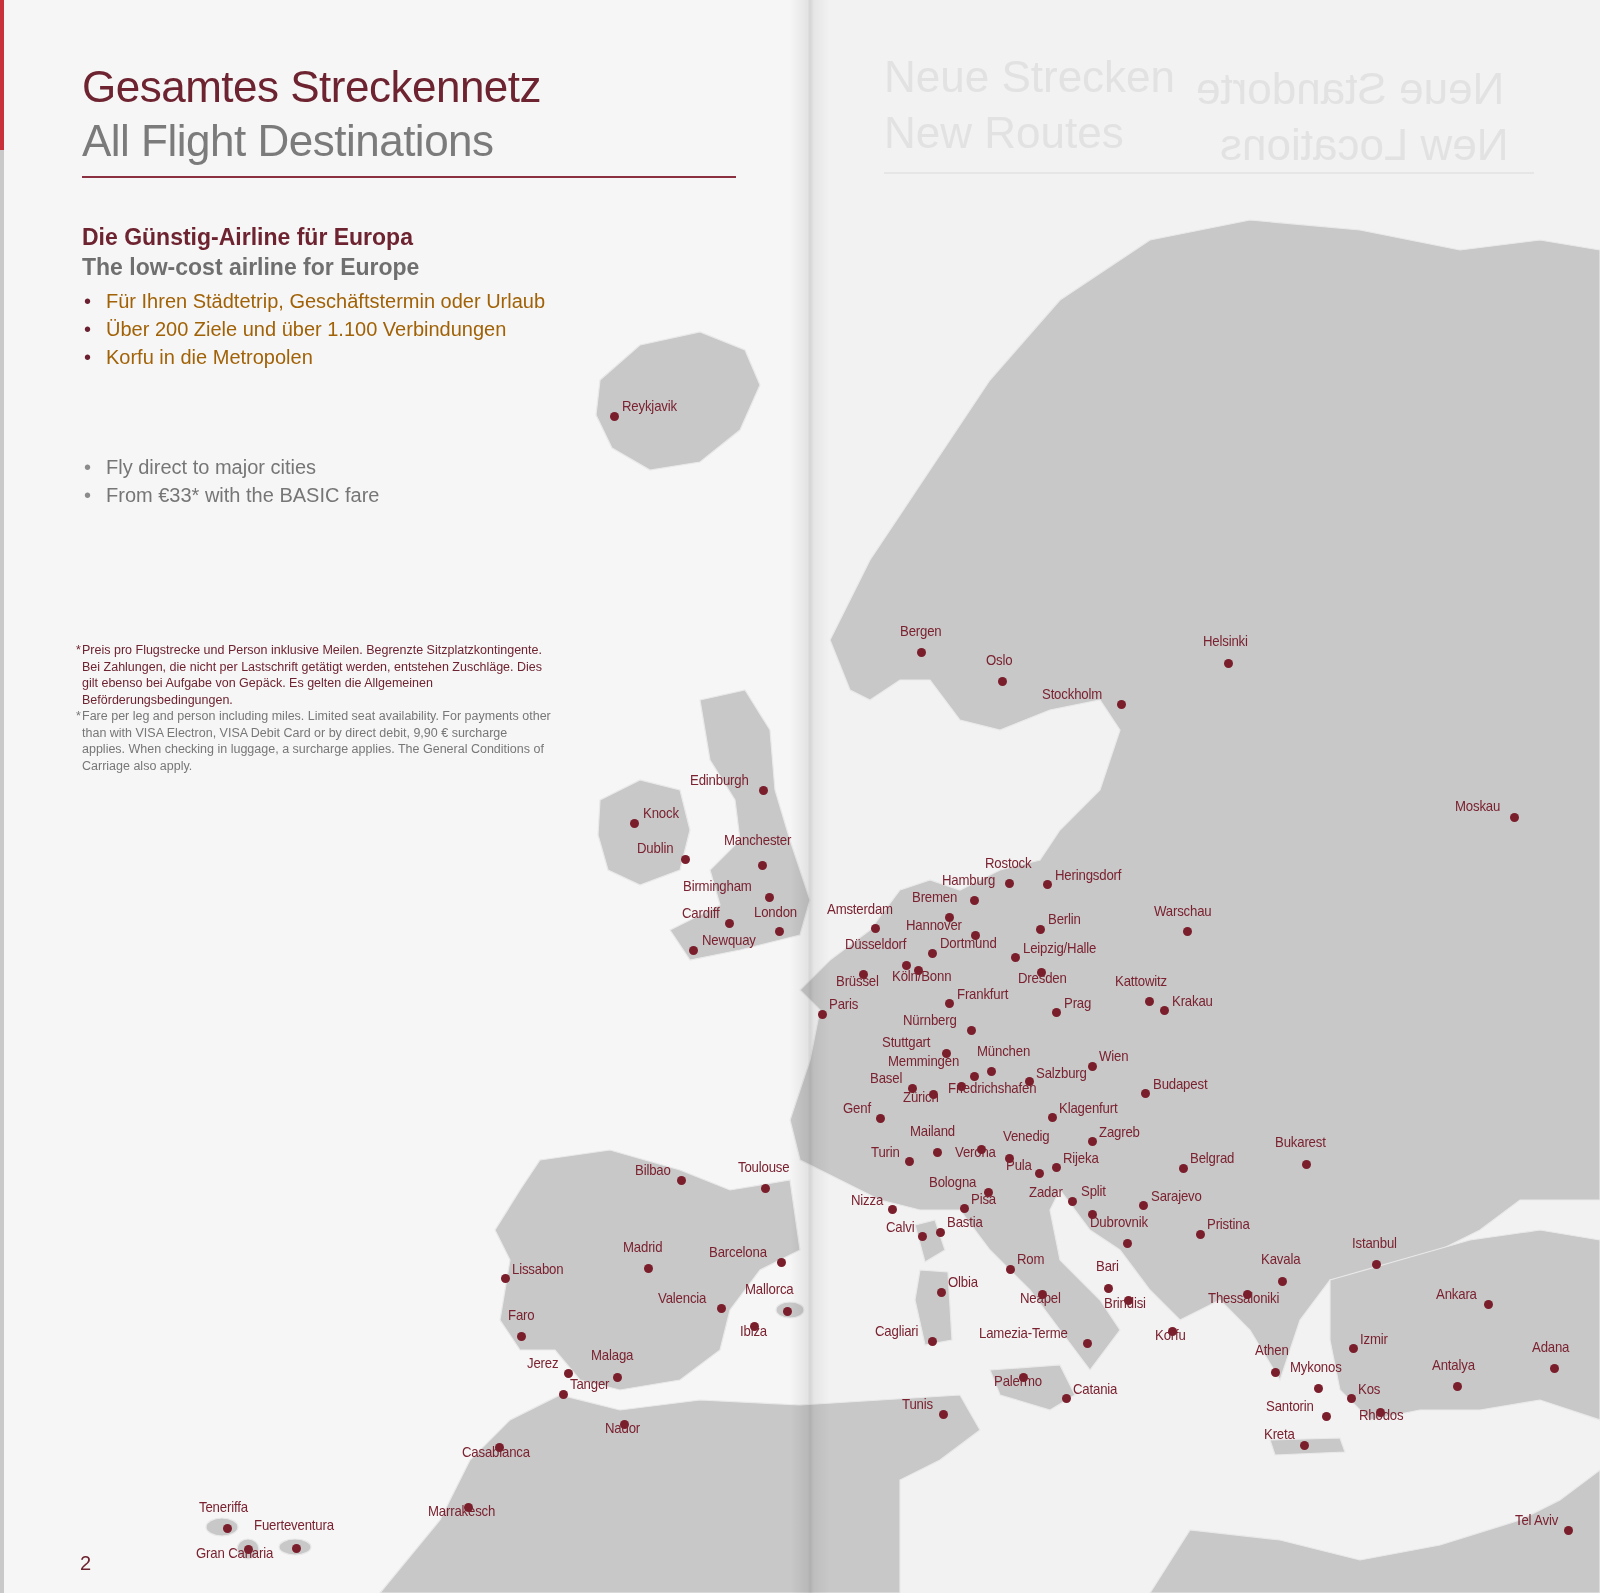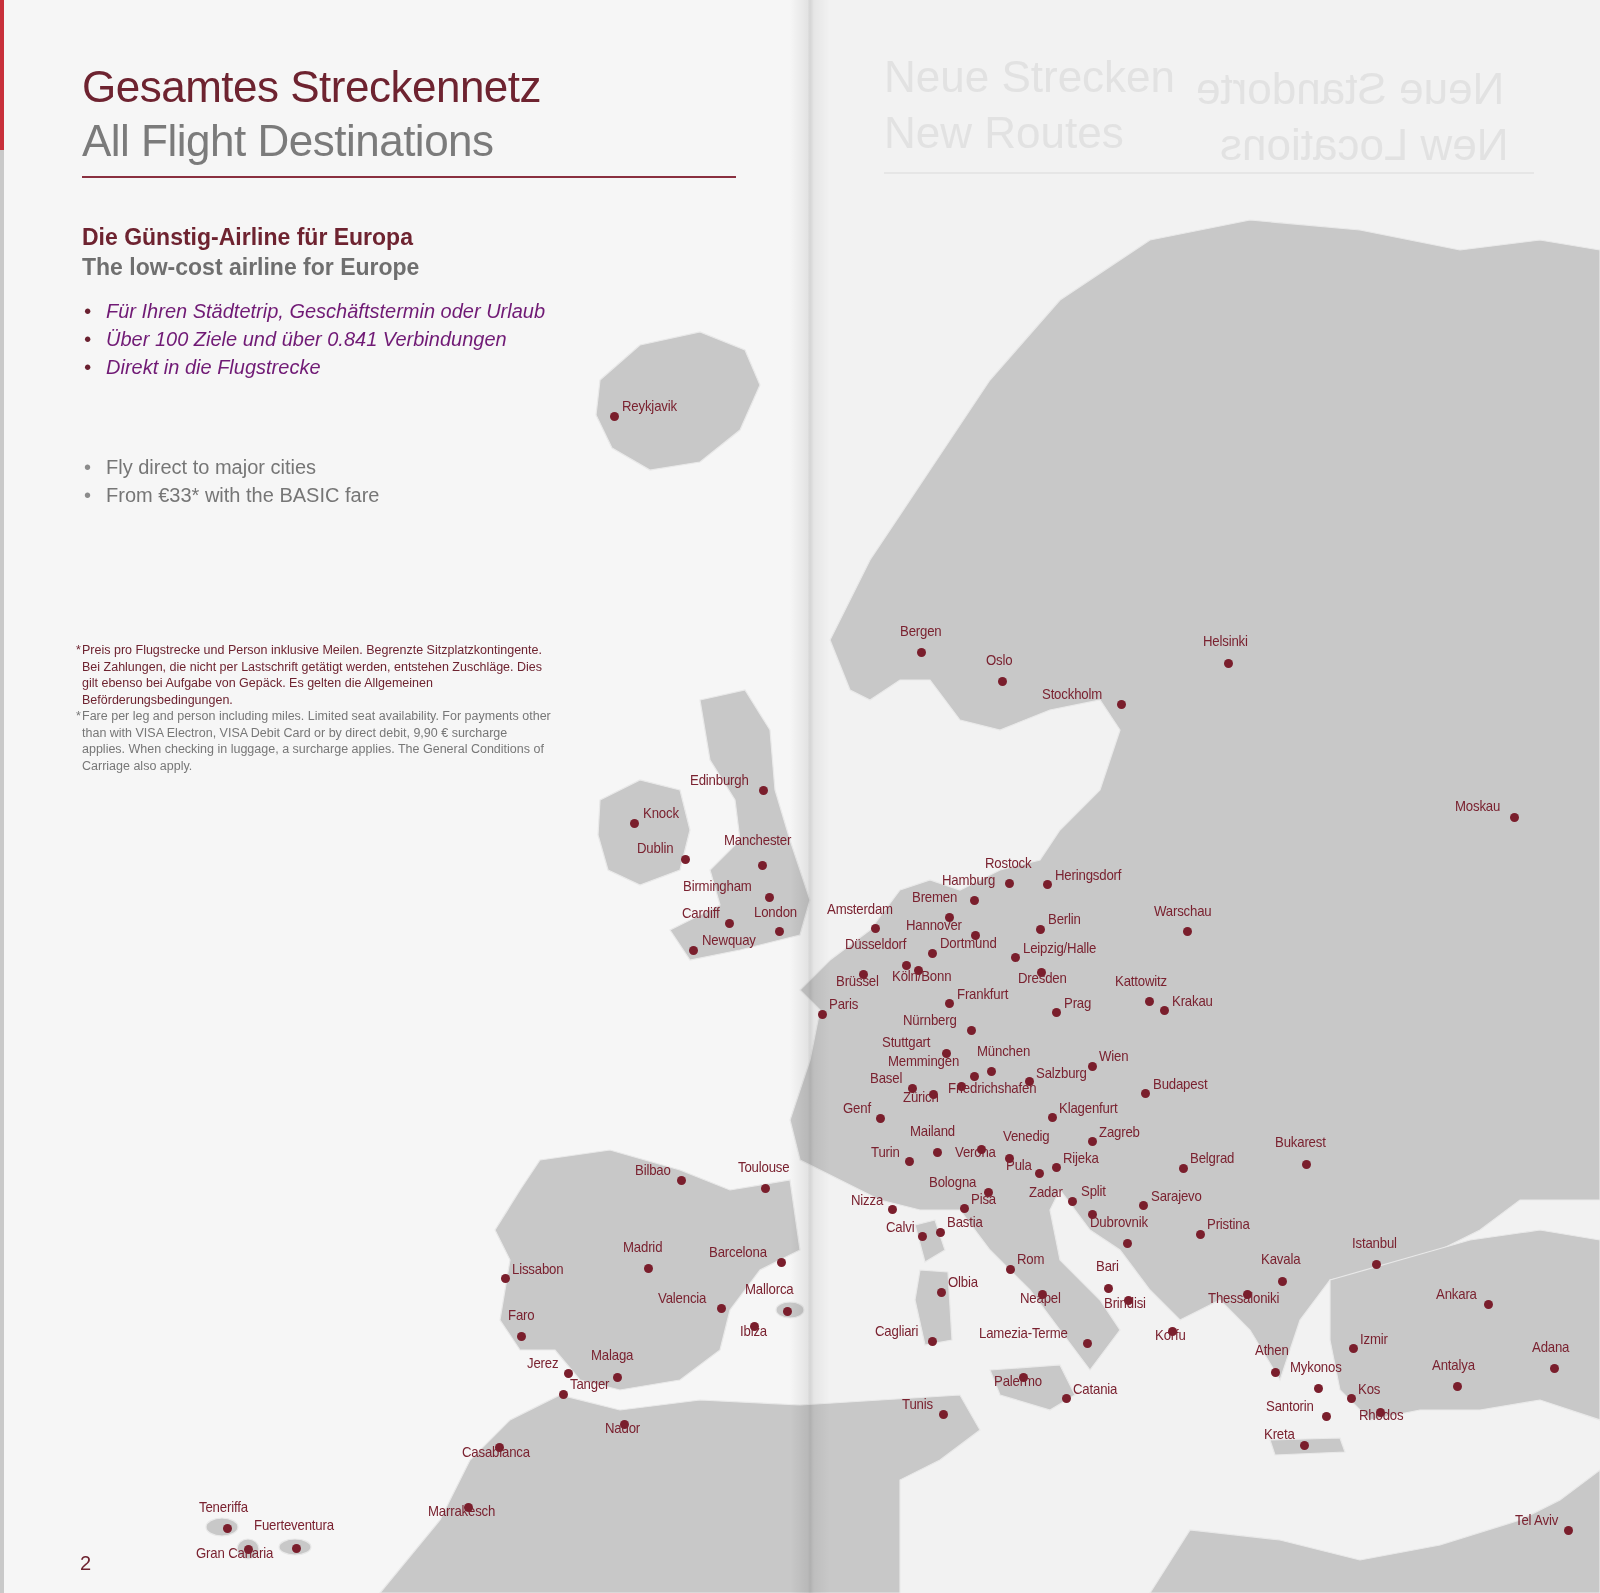--- a/index.html
+++ b/index.html
@@ -28,21 +28,21 @@
 
   
   .title-de { position:absolute; left:82px; top:62px; font-size:44px; color:#6e2330; z-index:7; white-space:nowrap; letter-spacing:-0.5px; }
   .title-en { position:absolute; left:82px; top:116px; font-size:44px; color:#7b7b7b; z-index:7; white-space:nowrap; letter-spacing:-0.5px; }
   .title-rule { position:absolute; left:82px; top:176px; width:654px; height:2px; background:#8a3040; z-index:7; }
   .sub-de { position:absolute; left:82px; top:224px; font-size:23px; font-weight:bold; color:#6e2330; z-index:7; white-space:nowrap; }
   .sub-en { position:absolute; left:82px; top:254px; font-size:23px; font-weight:bold; color:#6f6f6f; z-index:7; white-space:nowrap; }
   .bullets { position:absolute; left:82px; width:520px; z-index:7; margin:0; padding:0; list-style:none; }
   .bullets li { position:relative; padding-left:24px; font-size:20px; line-height:28px; }
   .bullets li::before { content:"\2022"; position:absolute; left:2px; top:0; }
-  .bullets.de { top:297px; color:#701a75;font-style:italic; }
+  .bullets.de { top:287px; color:#a16207; }
   .bullets.de li::before { color:#6a2030; }
   .bullets.en { top:453px; color:#767676; }
   .bullets.en li::before { color:#8b8b8b; }
   .footnote { position:absolute; left:82px; width:470px; font-size:12.5px; line-height:16.5px; z-index:7; }
   .footnote.de { top:642px; color:#6e2330; }
   .footnote.en { top:708px; color:#777; }
   .footnote .star { position:absolute; left:-6px; top:0; }
   .page-num { position:absolute; left:80px; top:1552px; font-size:20px; color:#6e2330; z-index:7; }
 </style>
 </head>
@@ -314,22 +314,22 @@
 
   <div class="title-de">Gesamtes Streckennetz</div>
   <div class="title-en">All Flight Destinations</div>
   <div class="title-rule"></div>
 
   <div class="sub-de">Die Günstig-Airline für Europa</div>
   <div class="sub-en">The low-cost airline for Europe</div>
 
   <ul class="bullets de">
     <li>Für Ihren Städtetrip, Geschäftstermin oder Urlaub</li>
-    <li>Über 100 Ziele und über 0.841 Verbindungen</li>
-    <li>Direkt in die Flugstrecke</li>
+    <li>Über 200 Ziele und über 1.100 Verbindungen</li>
+    <li>Korfu in die Metropolen</li>
   </ul>
   <ul class="bullets en">
     <li>Fly direct to major cities</li>
     <li>From €33* with the BASIC fare</li>
   </ul>
 
   <div class="footnote de">
     <span class="star">*</span>
     <span>Preis pro Flugstrecke und Person inklusive Meilen. Begrenzte Sitzplatzkontingente. Bei Zahlungen, die nicht per Lastschrift getätigt werden, entstehen Zuschläge. Dies gilt ebenso bei Aufgabe von Gepäck. Es gelten die Allgemeinen Beförderungsbedingungen.</span>
   </div>

